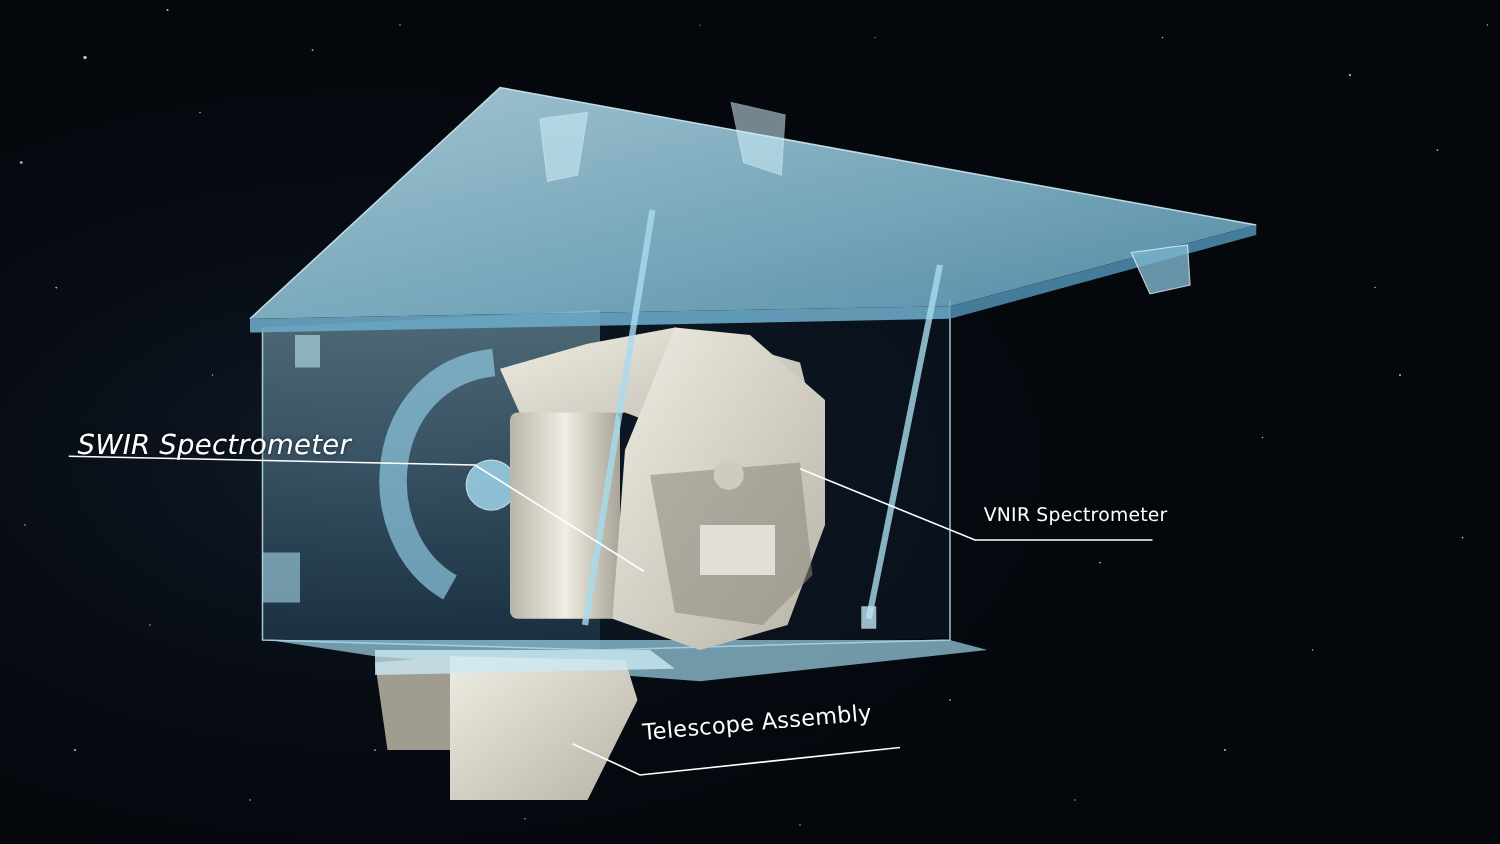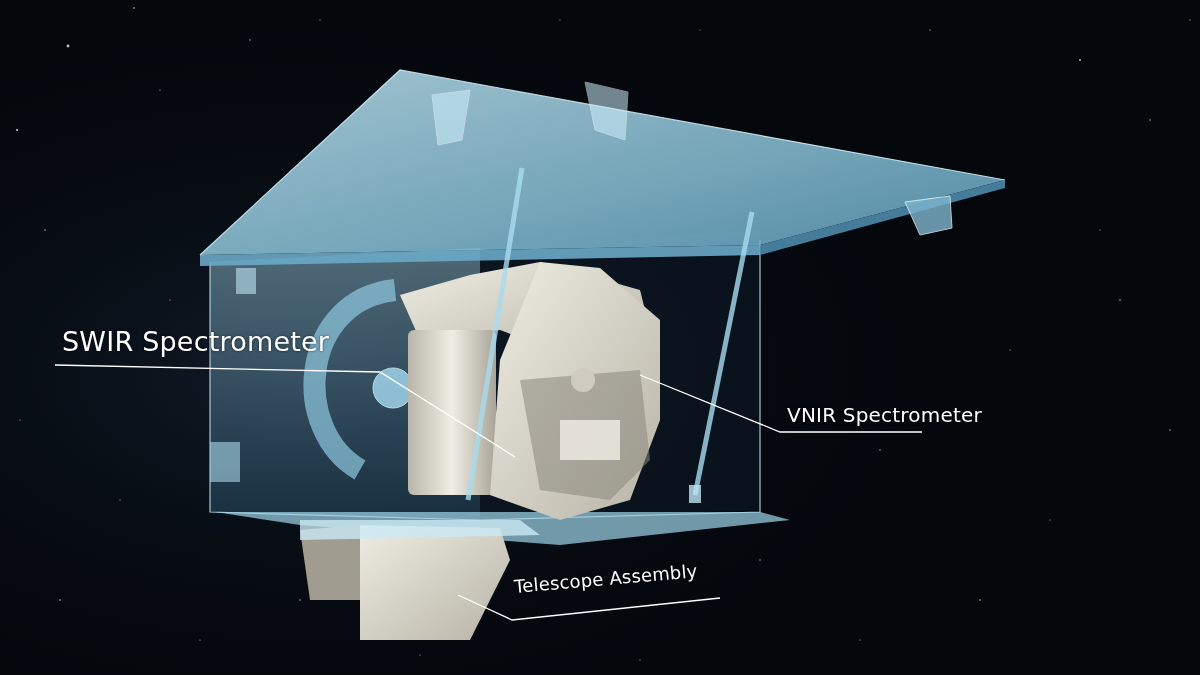--- a/index.html
+++ b/index.html
@@ -1,22 +1,22 @@
 <!DOCTYPE html>
 <html><head>
 <meta charset="utf-8">
 <style>
   html, body { margin:0; padding:0; }
   body { width:1200px; height:675px; overflow:hidden; background:#04070c; position:relative;
          font-family:"DejaVu Sans", "Liberation Sans", sans-serif; }
   #scene { position:absolute; left:0; top:0; width:1200px; height:675px; }
   .label { position:absolute; color:#ffffff; white-space:nowrap; letter-spacing:0.2px;
            text-shadow:0 0 3px rgba(0,0,0,0.6); }
-  #lbl-swir { left:62px; top:326px; font-size:27px; }
-  #lbl-vnir { left:787px; top:403px; font-size:20px; }
+  #lbl-swir { left:62px; top:344px; font-size:22px;font-style:italic; }
+  #lbl-vnir { left:787px; top:403px; font-size:15px; }
   #lbl-tele { left:515px; top:576px; font-size:18px; transform:rotate(-5deg); transform-origin:left bottom; }
 </style>
 </head>
 <body>
 
 <svg id="scene" viewBox="0 0 1200 675" xmlns="http://www.w3.org/2000/svg">
   <defs>
     <radialGradient id="nebula" cx="0.25" cy="0.55" r="0.6">
       <stop offset="0" stop-color="#1b2a3d" stop-opacity="0.55"></stop>
       <stop offset="1" stop-color="#04070c" stop-opacity="0"></stop>

